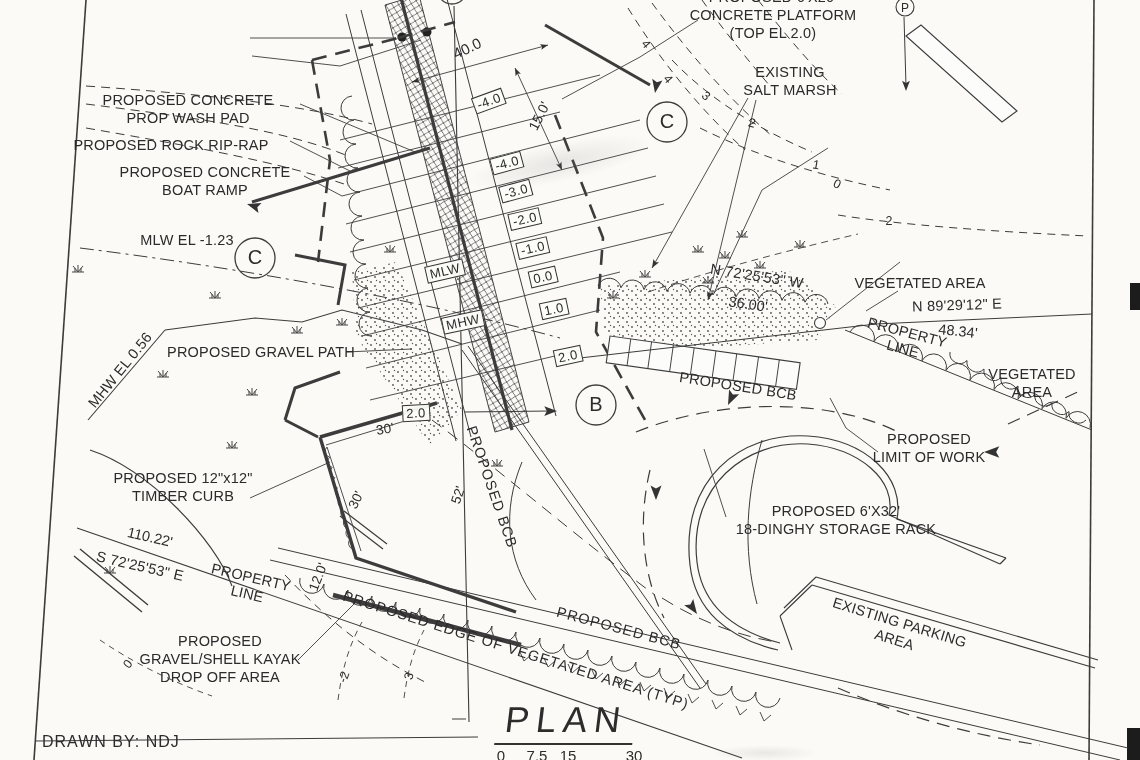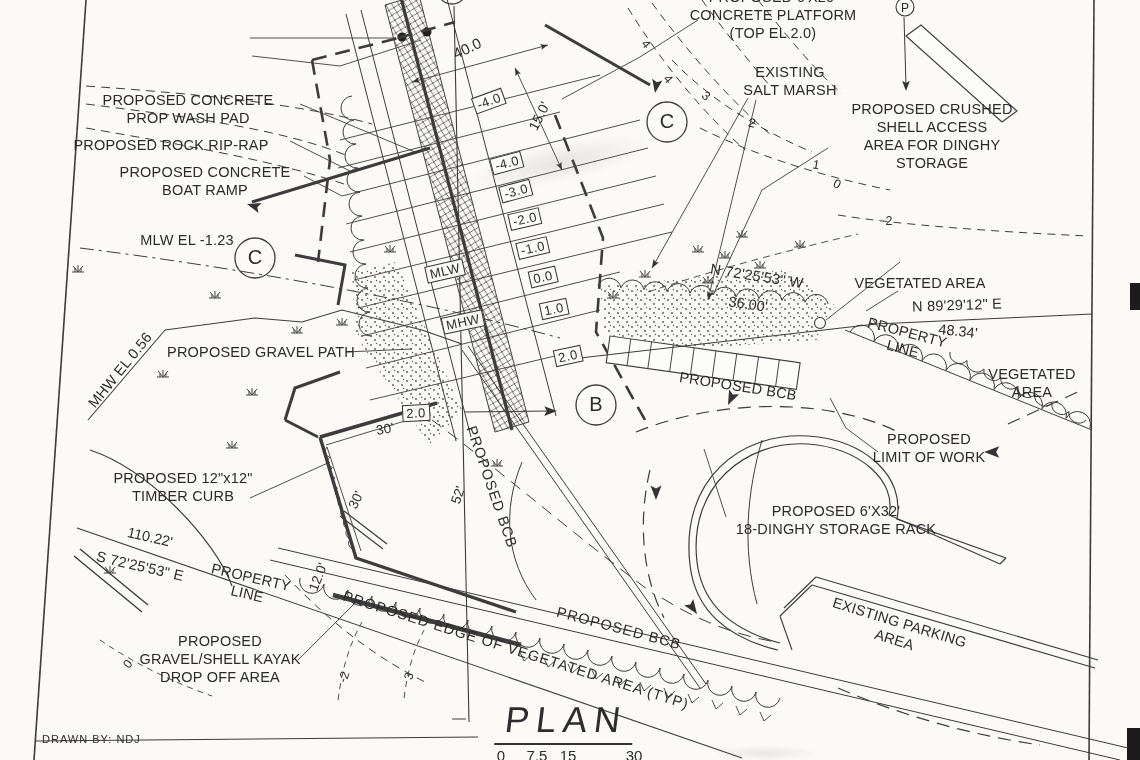--- a/index.html
+++ b/index.html
@@ -10,21 +10,21 @@
   .lbl{position:absolute;white-space:pre-line;text-align:center;font-size:14.5px;
        line-height:18px;letter-spacing:.2px;transform:translate(-50%,-50%);color:#2b2b2b;}
   .dim{position:absolute;font-size:13.5px;white-space:nowrap;transform:translate(-50%,-50%);}
   .ebox{position:absolute;transform:translate(-50%,-50%);border:1.4px solid #333;
         padding:0 3px;font-size:13px;line-height:15px;background:rgba(252,252,248,.95);
         letter-spacing:.5px;white-space:nowrap;}
   .cl{position:absolute;font-size:12.5px;transform:translate(-50%,-50%);}
   .seclet{position:absolute;font-size:20px;transform:translate(-50%,-50%);letter-spacing:0;}
   #plan-title{position:absolute;transform:translate(-50%,-50%) skewX(-7deg);
         font-size:36px;letter-spacing:7px;border-bottom:2.2px solid #333;padding:0 8px 2px;}
-  #drawn-by{position:absolute;left:42px;top:733px;font-size:11px;letter-spacing:1px;white-space:nowrap;}
+  #drawn-by{position:absolute;left:42px;top:733px;font-size:16px;letter-spacing:1px;white-space:nowrap;}
   .smudge{position:absolute;pointer-events:none;}
 </style>
 </head>
 <body>
 
 <div id="sheet">
 
 <svg width="1140" height="760" viewBox="0 0 1140 760" stroke="#3c3c3c" fill="none">
   <defs>
     <pattern id="xh" width="8" height="8" patternUnits="userSpaceOnUse" patternTransform="rotate(14)">
@@ -249,22 +249,20 @@
 PROP WASH PAD</div>
 <div class="lbl" style="left:171px;top:145px;">PROPOSED ROCK RIP-RAP</div>
 <div class="lbl" style="left:205px;top:181px;">PROPOSED CONCRETE
 BOAT RAMP</div>
 <div class="lbl" style="left:187px;top:240px;">MLW EL -1.23</div>
 <div class="lbl" style="left:773px;top:15px;">PROPOSED 6'X20'
 CONCRETE PLATFORM
 (TOP EL 2.0)</div>
 <div class="lbl" style="left:790px;top:81px;">EXISTING
 SALT MARSH</div>
-<div class="lbl" style="left:932px;top:136px;">PROPOSED CRUSHED SHELL ACCESS
-AREA FOR DINGHY STORAGE</div>
 <div class="lbl" style="left:920px;top:283px;">VEGETATED AREA</div>
 <div class="lbl" style="left:757px;top:276px;transform:translate(-50%,-50%) rotate(9deg);white-space:nowrap;">N 72'25'53" W</div>
 <div class="dim" style="left:748px;top:304px;transform:translate(-50%,-50%) rotate(8deg);font-size:14.5px;">36.00'</div>
 <div class="lbl" style="left:957px;top:305px;transform:translate(-50%,-50%) rotate(-2deg);white-space:nowrap;">N 89'29'12" E</div>
 <div class="dim" style="left:958px;top:331px;transform:translate(-50%,-50%) rotate(6deg);font-size:14.5px;">48.34'</div>
 <div class="lbl" style="left:905px;top:341px;transform:translate(-50%,-50%) rotate(15deg);line-height:17px;">PROPERTY
 LINE</div>
 <div class="lbl" style="left:1032px;top:383px;">VEGETATED
 AREA</div>
 <div class="lbl" style="left:120px;top:370px;transform:translate(-50%,-50%) rotate(-51deg);white-space:nowrap;">MHW EL 0.56</div>

